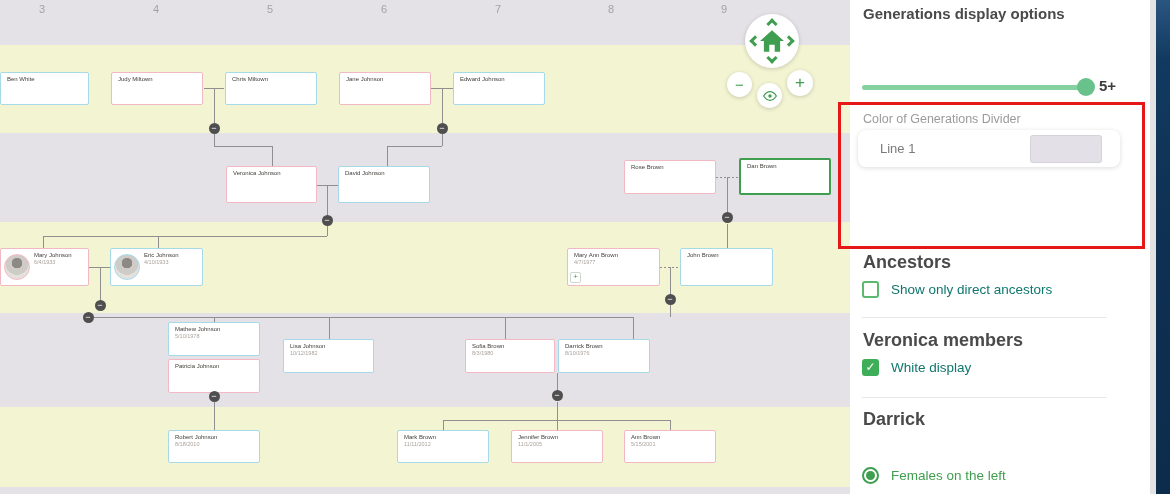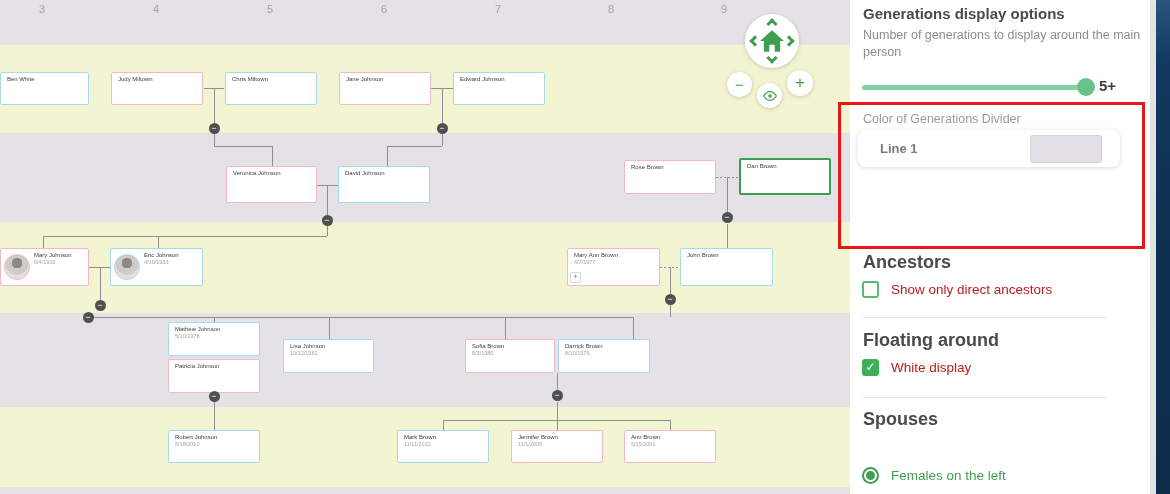--- a/index.html
+++ b/index.html
@@ -41,31 +41,31 @@
   #eye-btn{left:757px;top:83px;width:25px;height:25px;}
   
   #panel{position:absolute;left:850px;top:0;width:327px;height:494px;background:#fff;}
   #panel h2{position:absolute;left:13px;top:5px;margin:0;font-size:15px;color:#4a4a4a;}
   #panel .subtitle{position:absolute;left:13px;top:27px;width:284px;margin:0;font-size:12.5px;line-height:17px;color:#8d8d8d;}
   .slider-track{position:absolute;left:12px;top:85px;width:232px;height:5px;border-radius:3px;background:#85d1a0;cursor:pointer;}
   .slider-thumb{position:absolute;left:227px;top:78px;width:18px;height:18px;border-radius:50%;background:#69c28c;cursor:pointer;}
   .slider-value{position:absolute;left:249px;top:77px;font-size:15px;font-weight:bold;color:#3c3c3c;}
   .divider-label{position:absolute;left:13px;top:112px;font-size:12.5px;color:#9b9b9b;}
   .line-row{position:absolute;left:8px;width:262px;height:37px;background:#fff;border-radius:8px;
-            box-shadow:0 1px 5px rgba(0,0,0,.14);font-weight:bold;}
+            box-shadow:0 1px 5px rgba(0,0,0,.14);}
   #line-row-1{top:130px;}
   #line-row-2{top:185px;}
   .line-row .lbl{position:absolute;left:22px;top:11px;font-size:13px;color:#7a7a7a;}
   .swatch{position:absolute;right:18px;top:5px;width:70px;height:26px;border-radius:3px;border:1px solid rgba(0,0,0,.06);cursor:pointer;}
   #panel h3{position:absolute;left:13px;margin:0;font-size:18px;color:#4a4a4a;}
   .check-row,.radio-row{position:absolute;left:12px;display:flex;align-items:center;gap:12px;cursor:pointer;}
   .cb{width:17px;height:17px;border:2px solid #5cb86e;border-radius:3px;box-sizing:border-box;background:#fff;
       color:#fff;font-size:12px;line-height:13px;text-align:center;}
   .cb.checked{background:#3fae58;border-color:#3fae58;}
-  .check-row .txt,.radio-row .txt{font-size:13.5px;color:#b91c1c;}
+  .check-row .txt,.radio-row .txt{font-size:13.5px;color:#0f766e;}
   .rb{width:17px;height:17px;border:2px solid #d8d8d8;border-radius:50%;box-sizing:border-box;background:#fff;
       display:flex;align-items:center;justify-content:center;}
   .rb.selected{border-color:#3f9e4f;}
   .rb.selected::after{content:"";width:9px;height:9px;border-radius:50%;background:#3f9e4f;}
   .radio-row.selected .txt{color:#3f9e4f;text-align:center;}
   .hline{position:absolute;left:12px;width:245px;height:1px;background:#e8e8e8;}
   
   #red-rect{position:absolute;left:838px;top:102px;width:301px;height:141px;border:3px solid #e51717;z-index:50;pointer-events:none;}
   #scroll-strip{position:absolute;left:1150px;top:0;width:6px;height:494px;background:#e3e3e3;}
   #blue-strip{position:absolute;left:1156px;top:0;width:14px;height:494px;
@@ -240,48 +240,47 @@
   <div class="navbtn" id="eye-btn">
     <svg width="16" height="12" viewBox="0 0 24 16">
       <path d="M12 1.5 C6.5 1.5 2.5 8 2.5 8 C2.5 8 6.5 14.5 12 14.5 C17.5 14.5 21.5 8 21.5 8 C21.5 8 17.5 1.5 12 1.5 Z" fill="none" stroke="#3f9e4f" stroke-width="1.8"></path>
       <circle cx="12" cy="8" r="2.6" fill="#3f9e4f"></circle>
     </svg>
   </div>
 </div>
 
 <div id="panel">
   <h2>Generations display options</h2>
-  <p class="subtitle">Number of generations to display around the main person</p>
 
   <div class="slider-track"></div>
   <div class="slider-thumb"></div>
   <div class="slider-value">5+</div>
 
   <div class="divider-label">Color of Generations Divider</div>
 
   <div class="line-row" id="line-row-1">
     <span class="lbl">Line 1</span>
     <span class="swatch" id="sw0" style="background: rgb(227, 225, 231);"></span>
   </div>
 
   <h3 style="top:252px">Ancestors</h3>
   <div class="check-row" style="top:281px">
     <span class="cb" id="cb-ancestors"></span>
     <span class="txt">Show only direct ancestors</span>
   </div>
   <div class="hline" style="top:317px"></div>
 
-  <h3 style="top:330px">Floating around</h3>
+  <h3 style="top:330px">Veronica members</h3>
   <div class="check-row" style="top:359px">
     <span class="cb checked" id="cb-floating">✓</span>
     <span class="txt">White display</span>
   </div>
   <div class="hline" style="top:397px"></div>
 
-  <h3 style="top:409px">Spouses</h3>
+  <h3 style="top:409px">Darrick</h3>
   <div class="radio-row selected" id="radio1" style="top:467px">
     <span class="rb selected"></span>
     <span class="txt">Females on the left</span>
   </div>
 </div>
 
 <div id="red-rect"></div>
 <div id="scroll-strip"></div>
 <div id="blue-strip"></div>
 

